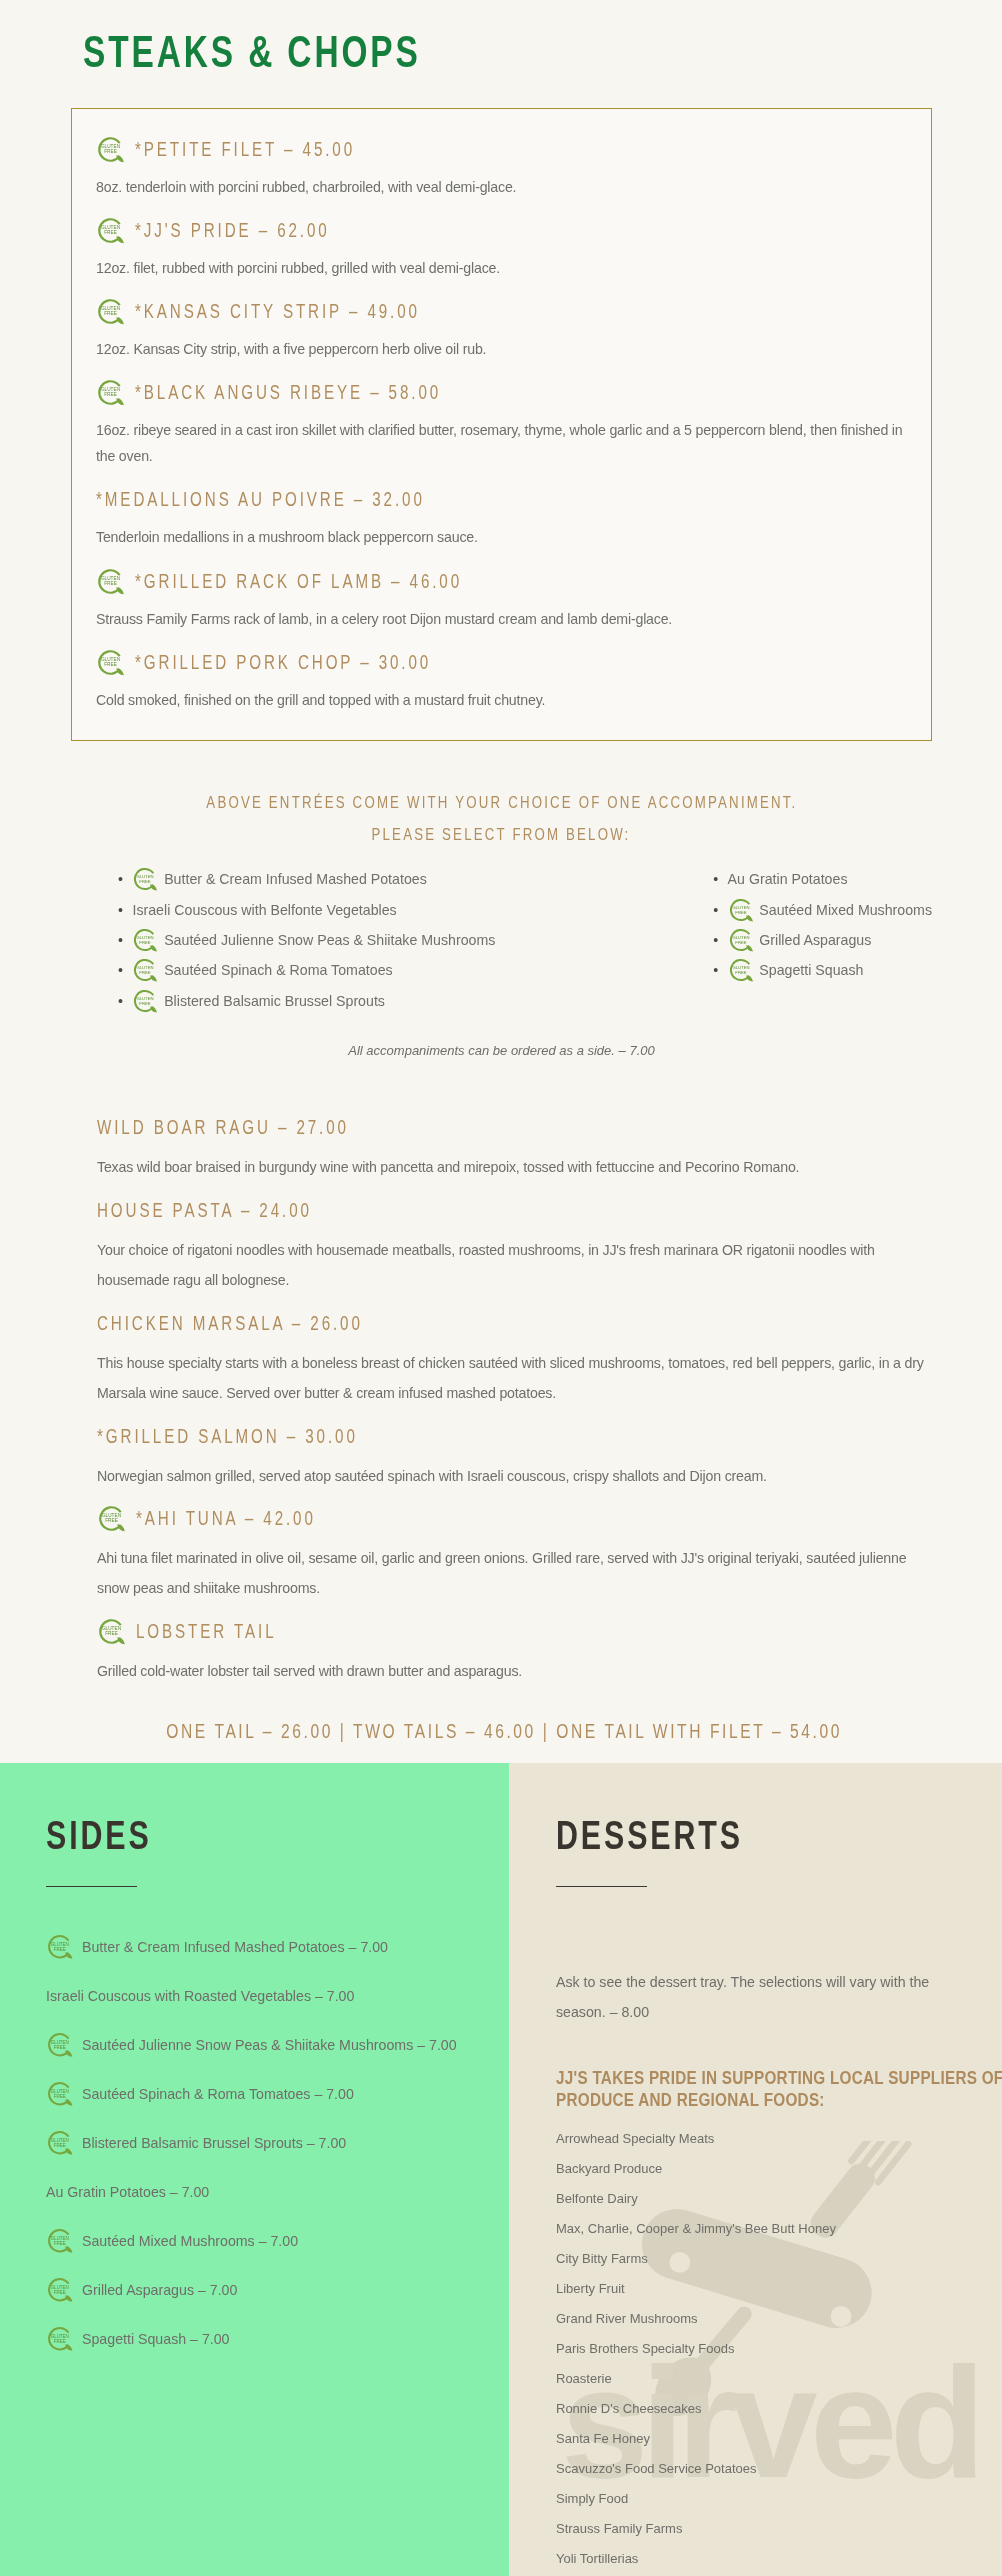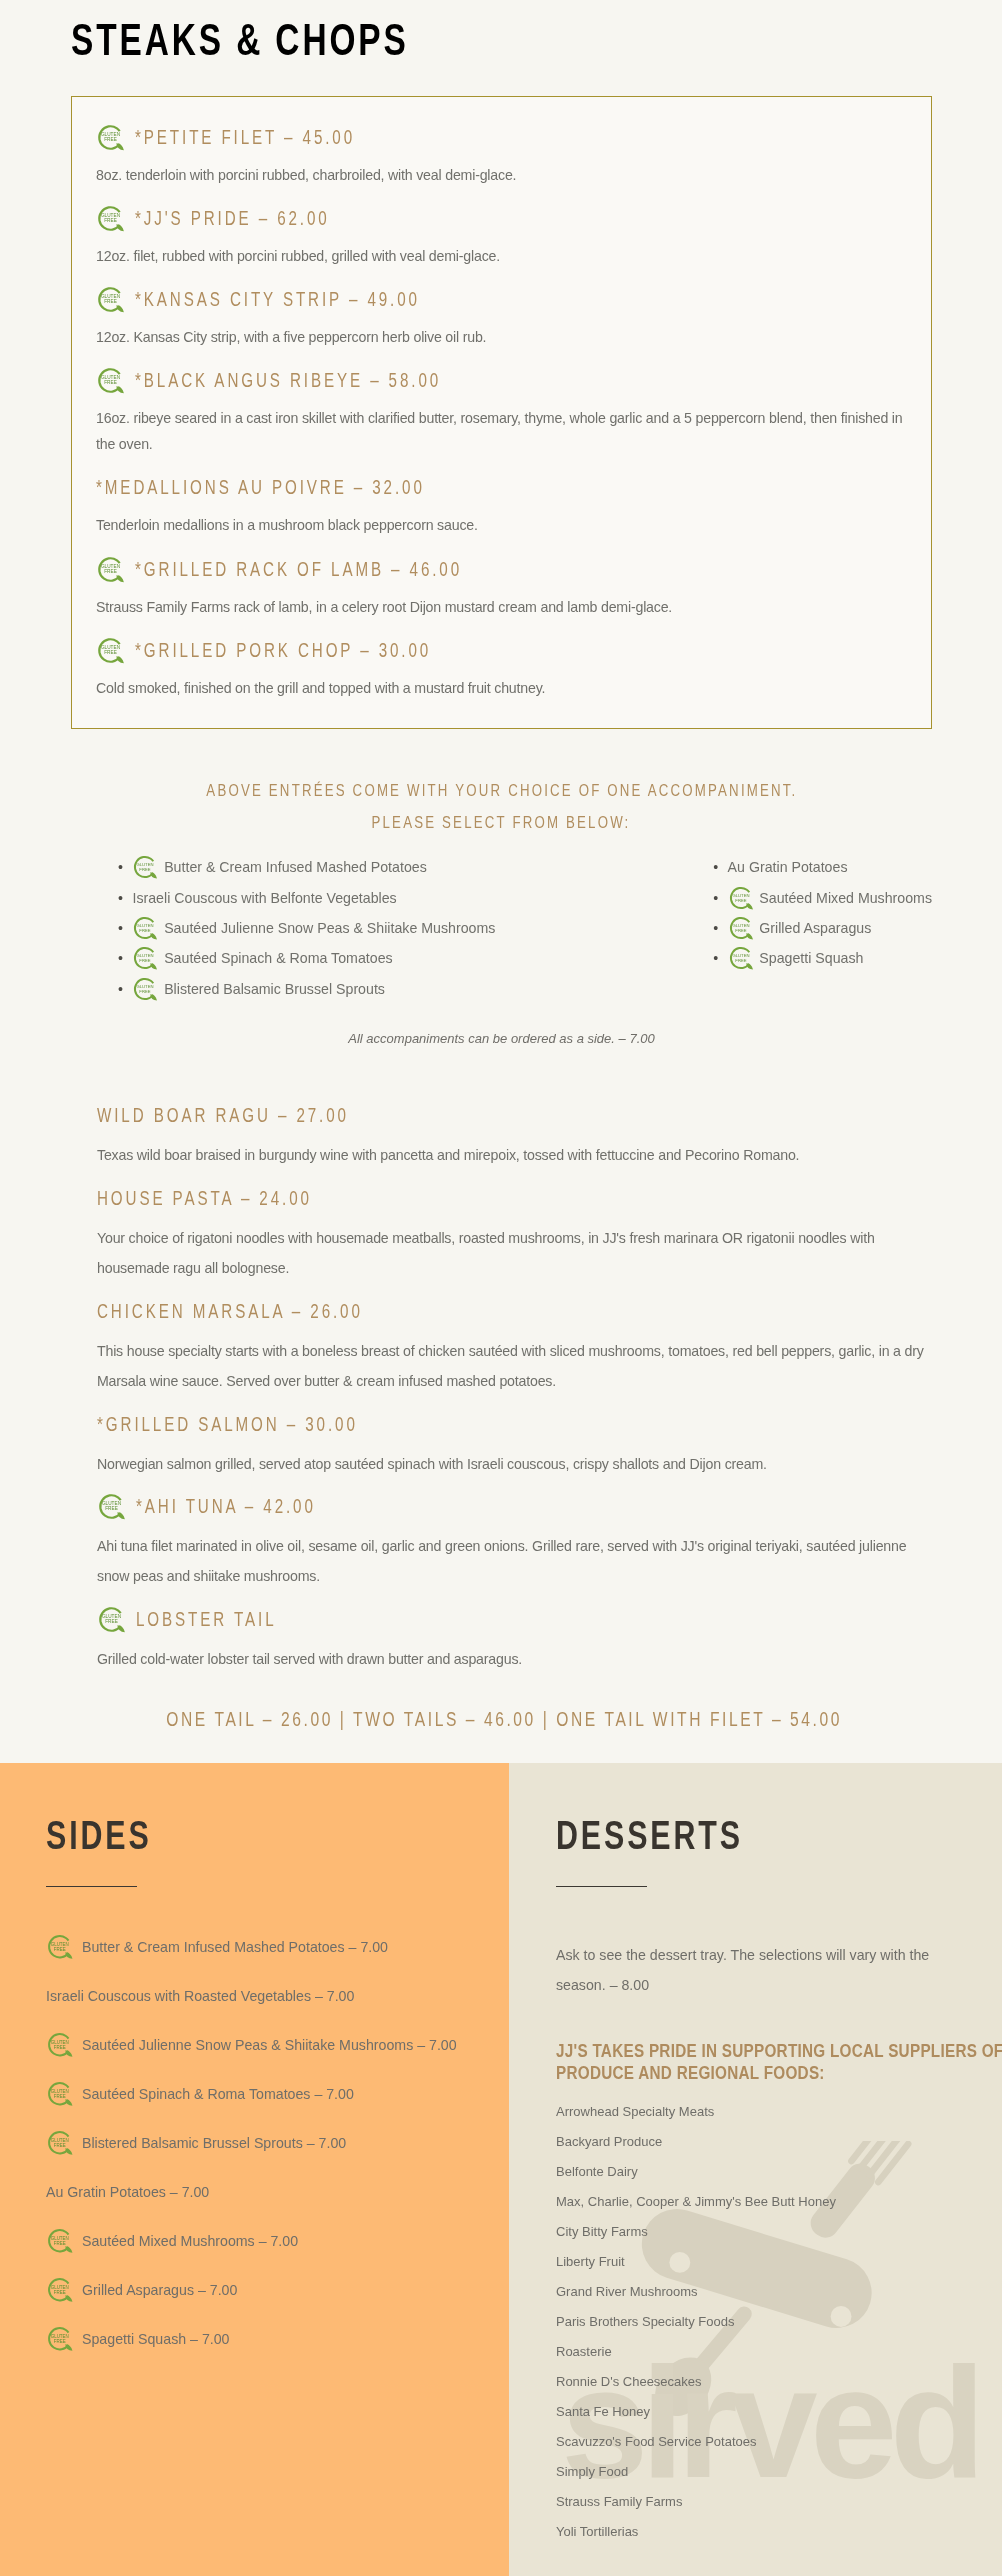--- a/index.html
+++ b/index.html
@@ -11,23 +11,23 @@
   }
   .page { width: 1003px; height: 2576px; overflow: hidden; background: #f7f6f1; }
 
   
   .cond { display: inline-block; transform: scaleX(0.76); transform-origin: 0 50%; white-space: nowrap; }
   .cond-c { display: inline-block; transform: scaleX(0.78); transform-origin: 50% 50%; white-space: nowrap; }
 
   
   .top { height: 1763px; overflow: hidden; padding: 0 71px; }
   .page-title {
-    margin: 0; padding-top: 15px;
+    margin: 12px; padding-top: 15px;
     font-size: 44px; line-height: 49px; font-weight: 600;
-    letter-spacing: 3.8px; color: #000000;
+    letter-spacing: 3.8px; color: #15803d;
   }
   .entree-box {
     margin-top: 32px;
     border: 1.9px solid #a6922e;
     padding: 25px 11.4px 26.6px 24px;
     background: #faf9f5;
   }
   .menu-item { margin-bottom: 15px; }
   .menu-item:last-child { margin-bottom: 0; }
   .item-title-row { display: flex; align-items: center; min-height: 30px; }
@@ -63,32 +63,32 @@
   .mains .menu-item { margin-bottom: 13.3px; }
   .mains .desc { line-height: 30px; max-width: 827px; }
   .lobster-options {
     margin-top: 34px; text-align: center;
     font-size: 20px; font-weight: 500; letter-spacing: 3.3px; color: #b08d5e;
   }
 
   
   .bottom { display: flex; height: 813px; overflow: hidden; }
   .panel { padding: 49px 26.6px 0 46px; position: relative; overflow: hidden; }
-  .panel-left  { width: 509px; background: #fdba74; }
+  .panel-left  { width: 509px; background: #86efac; }
   .panel-right { width: 494px; background: #e9e4d4; padding-left: 47px; }
   .panel-content { position: relative; z-index: 1; }
   .panel-title {
     margin: 0; font-size: 40px; line-height: 46px; font-weight: 600;
     letter-spacing: 3.8px; color: #39342e;
   }
   .rule { width: 91px; border: 0; border-top: 0.9px solid #3c3833; margin: 27.5px 0 0 0; }
   .sides-list { list-style: none; margin: 45px 0 0 0; padding: 0; }
   .sides-list li { font-size: 14.2px; line-height: 30px; color: #6f6e69; margin-bottom: 19px; max-width: 429px; }
   .sides-list .gf-badge { display: inline-block; width: 27.5px; height: 27.5px; vertical-align: -8.5px; margin-right: 8.5px; }
-  .dessert-text { margin: 53px 0 0 0; font-size: 14.2px; line-height: 30px; color: #6f6e69; max-width: 429px; }
+  .dessert-text { margin: 80px 0 0 0; font-size: 14.2px; line-height: 30px; color: #6f6e69; max-width: 429px; }
   .suppliers-heading {
     margin: 40px 0 0 0; font-size: 18px; line-height: 22px; font-weight: 700;
     letter-spacing: 0.3px; color: #ae8b5e;
   }
   .suppliers-heading .cond { transform: scaleX(0.85); }
   .suppliers-list { list-style: none; margin: 13.3px 0 0 0; padding: 0; }
   .suppliers-list li { font-size: 13px; line-height: 30px; color: #6f6e69; }
 
   
   .wm { position: absolute; z-index: 0; pointer-events: none; }

